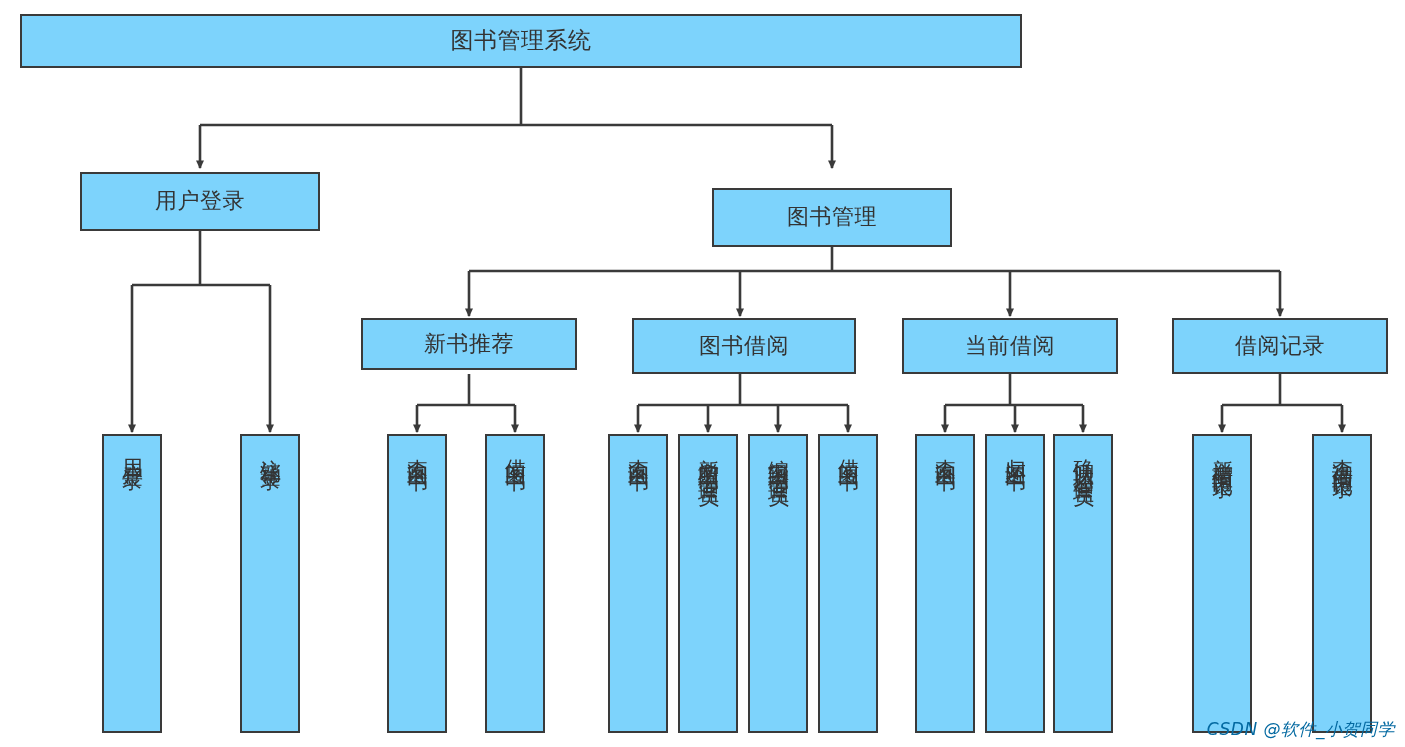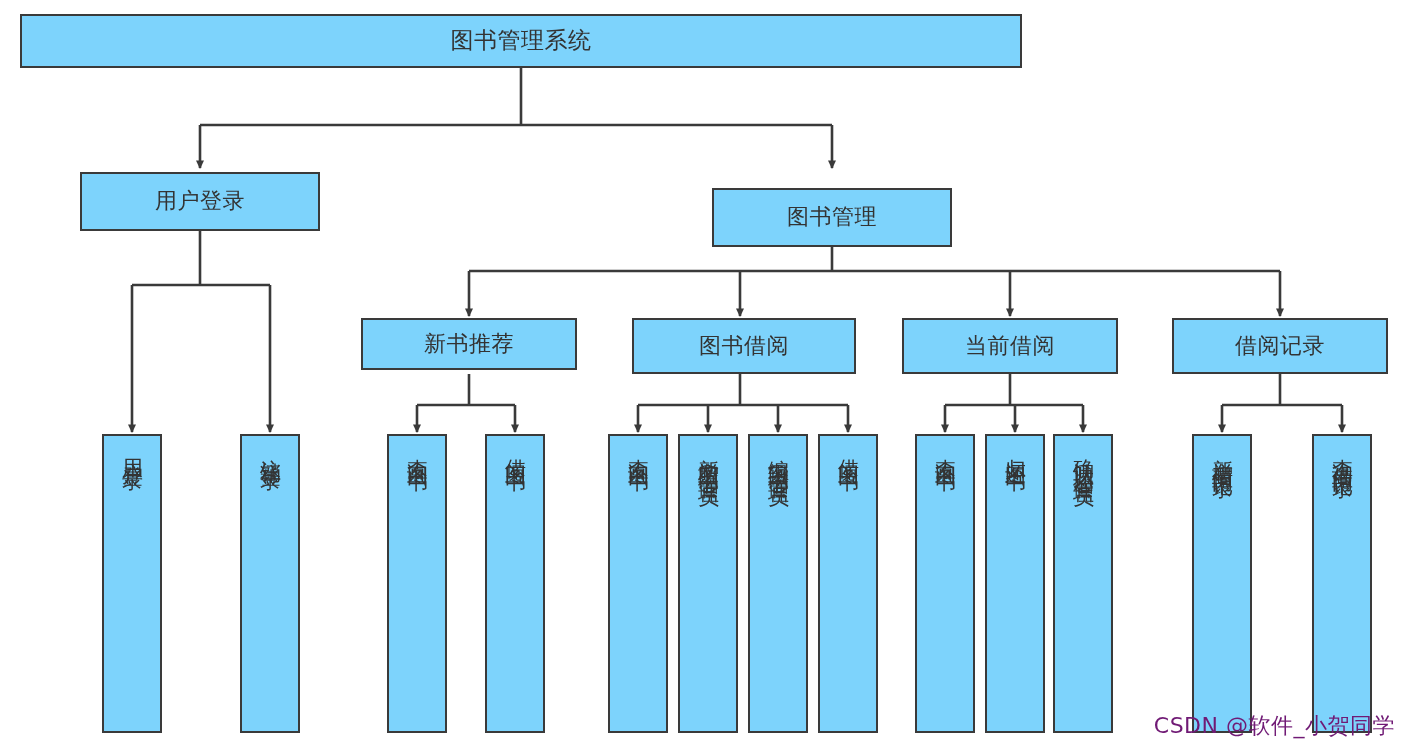--- a/index.html
+++ b/index.html
@@ -64,25 +64,26 @@
     text-orientation: upright;
     font-size: 21px;
     line-height: 1.18;
     letter-spacing: 4px;
     white-space: nowrap;
   }
   #watermark {
     position: absolute;
     right: 10px;
     bottom: 6px;
-    font-size: 22px;
-    color: #701a75;
+    font-size: 17px;
+    color: #0369a1;
     letter-spacing: 0.5px;
     z-index: 3;
     white-space: nowrap;
+    font-style: italic;
   }
 </style>
 </head>
 <body>
 
 <div id="diagram-root">
 
   <svg id="connector-layer" viewBox="0 0 1405 747" xmlns="http://www.w3.org/2000/svg">
     <defs>
       <marker id="arrowhead" markerWidth="9" markerHeight="9" refX="7.6" refY="4" orient="auto" markerUnits="userSpaceOnUse">

